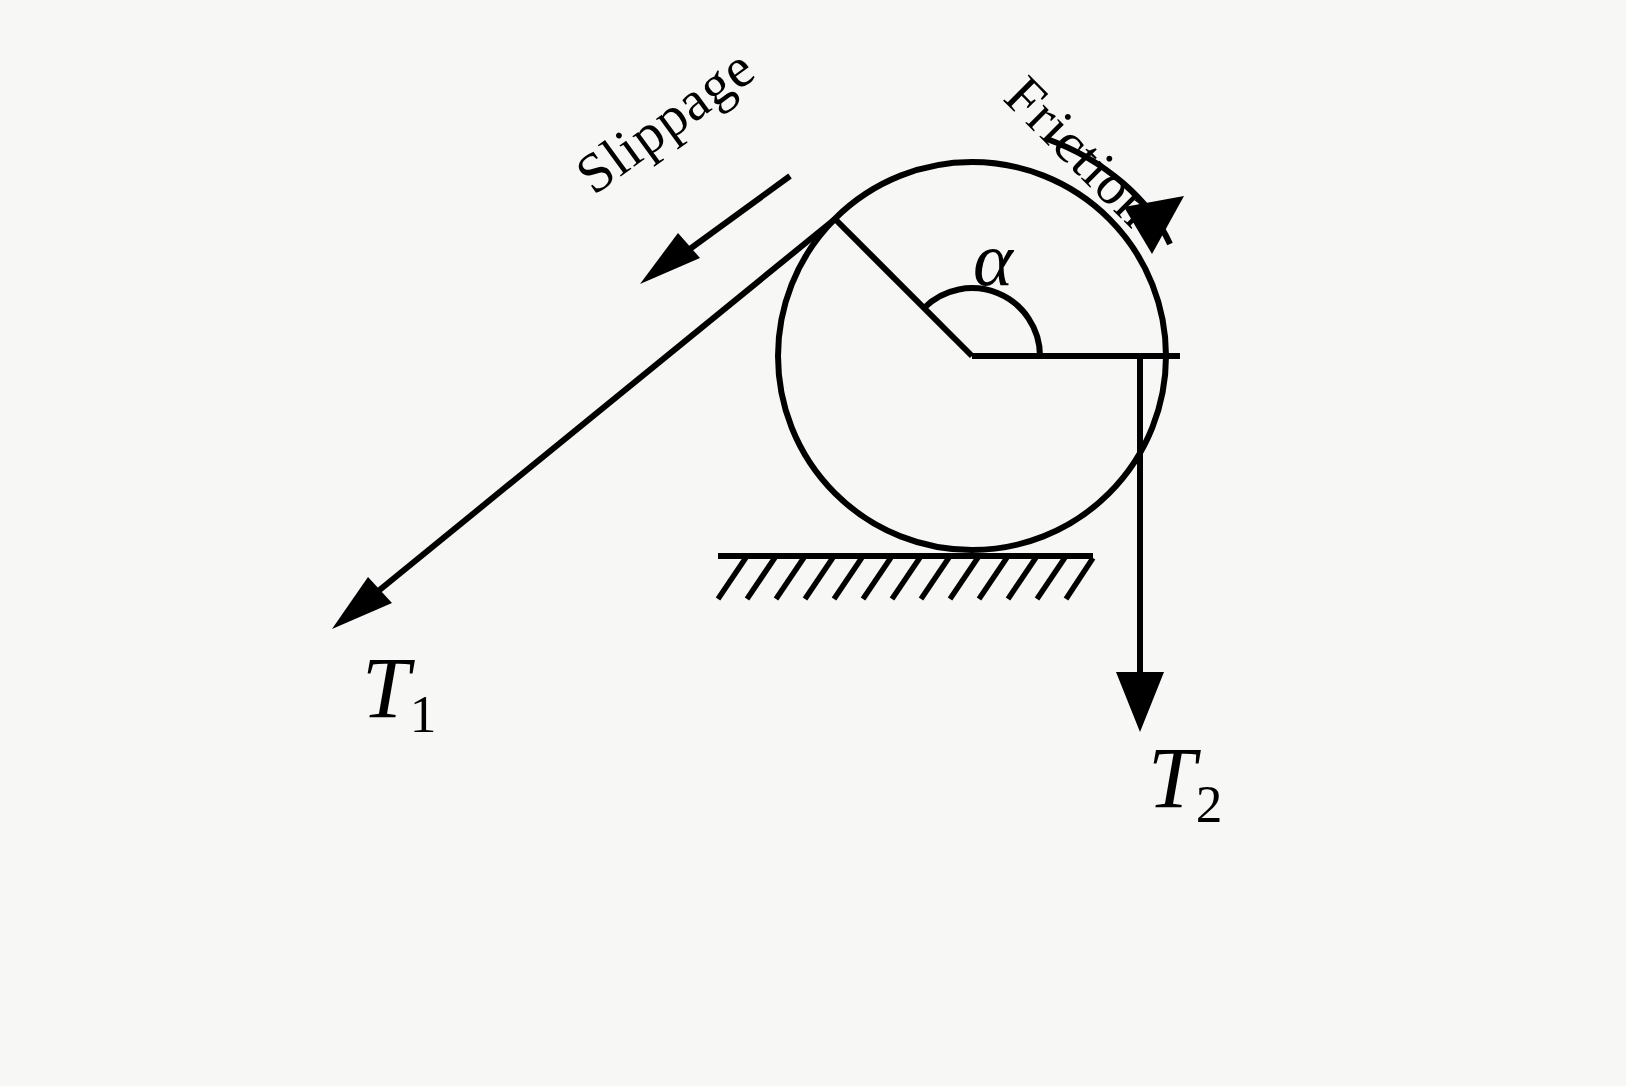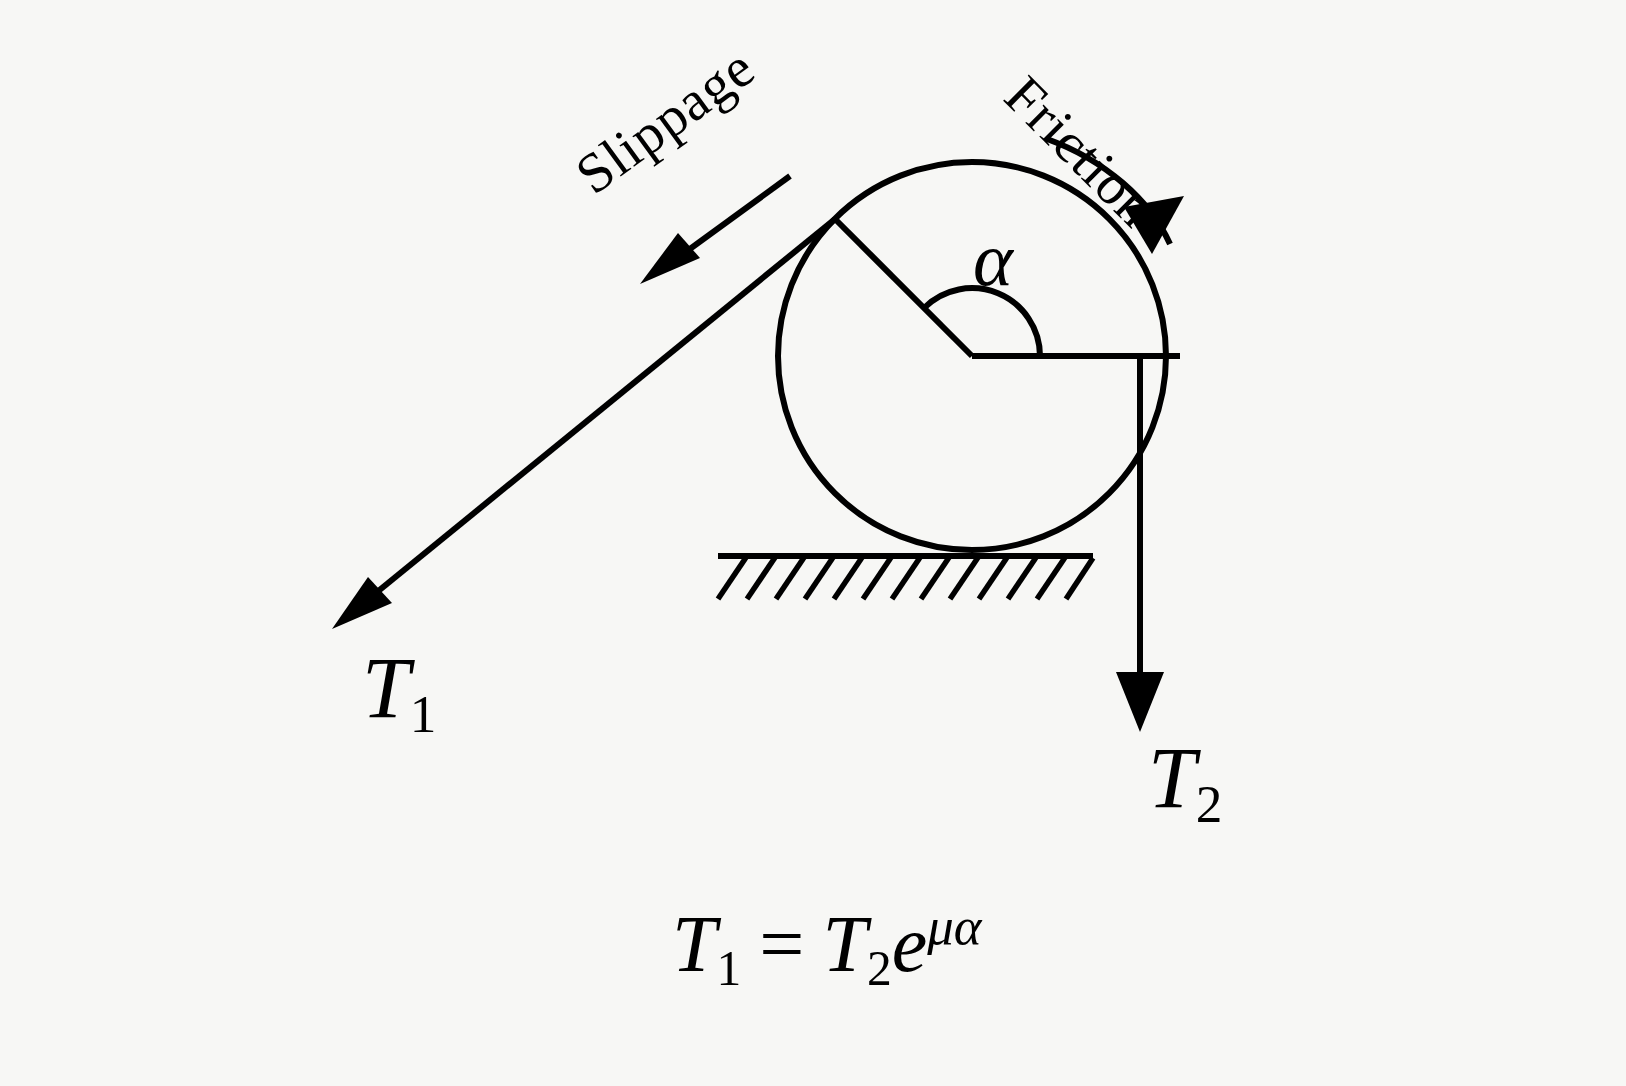--- a/index.html
+++ b/index.html
@@ -155,17 +155,14 @@
   <div class="lbl math" id="alpha-symbol">α</div>
 
   <div class="lbl math" id="t1-label">
     <span>T</span><sub>1</sub>
   </div>
 
   <div class="lbl math" id="t2-label">
     <span>T</span><sub>2</sub>
   </div>
 
-  <div class="lbl math" id="equation">
-    <span>T</span><sub>1</sub><span class="up" style="padding:0 18px">=</span><span>T</span><sub>2</sub><span>e</span><sup>μα</sup>
-  </div>
 
 </div>
 
 </body></html>

